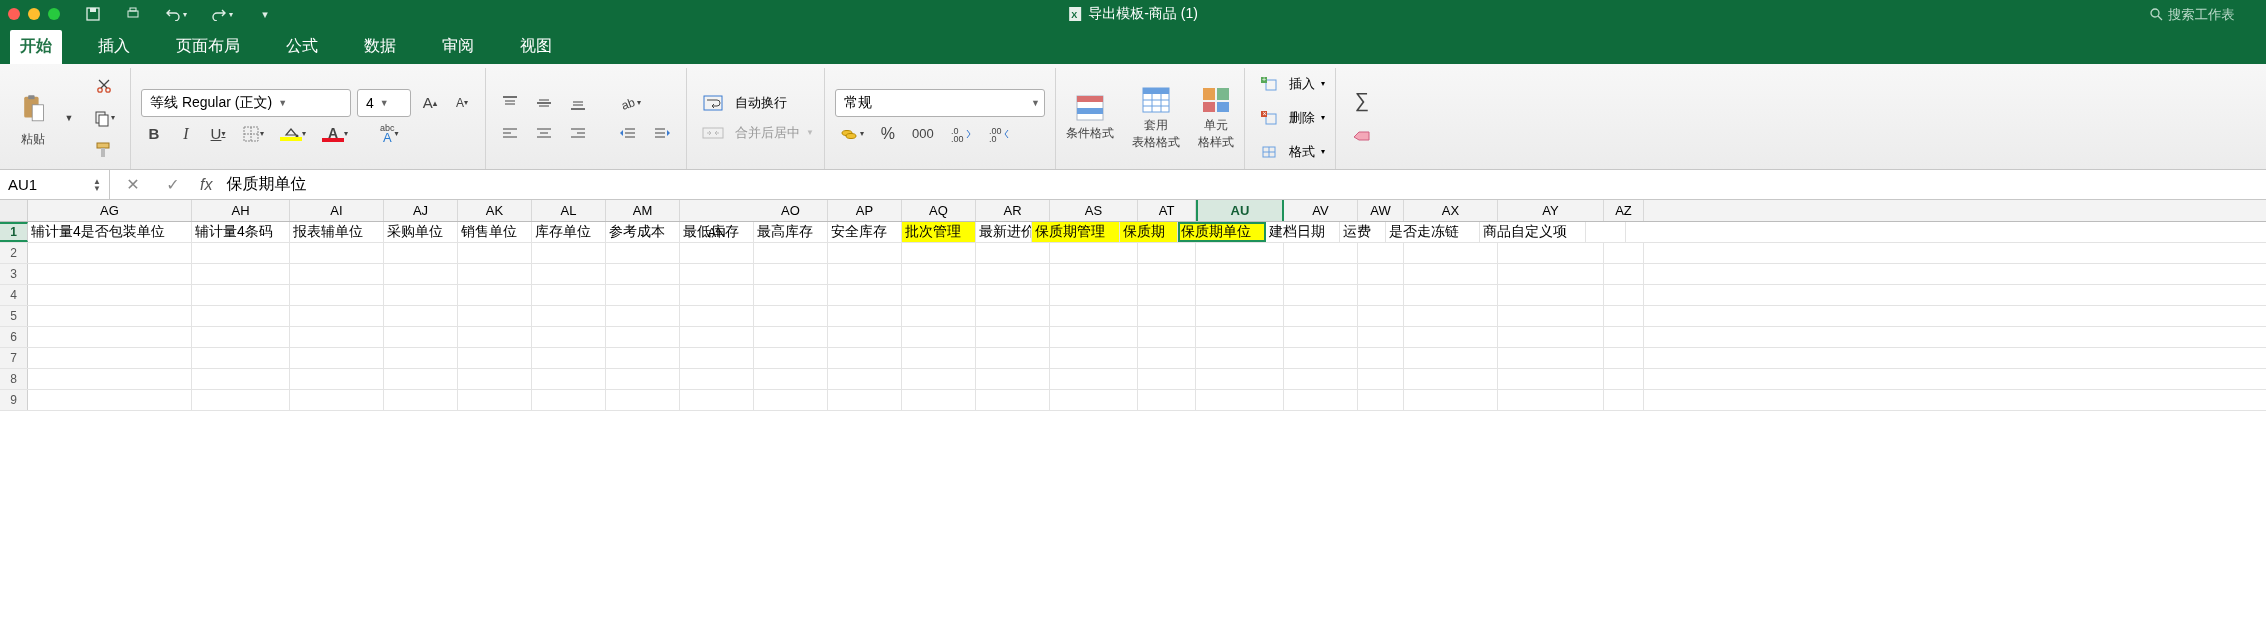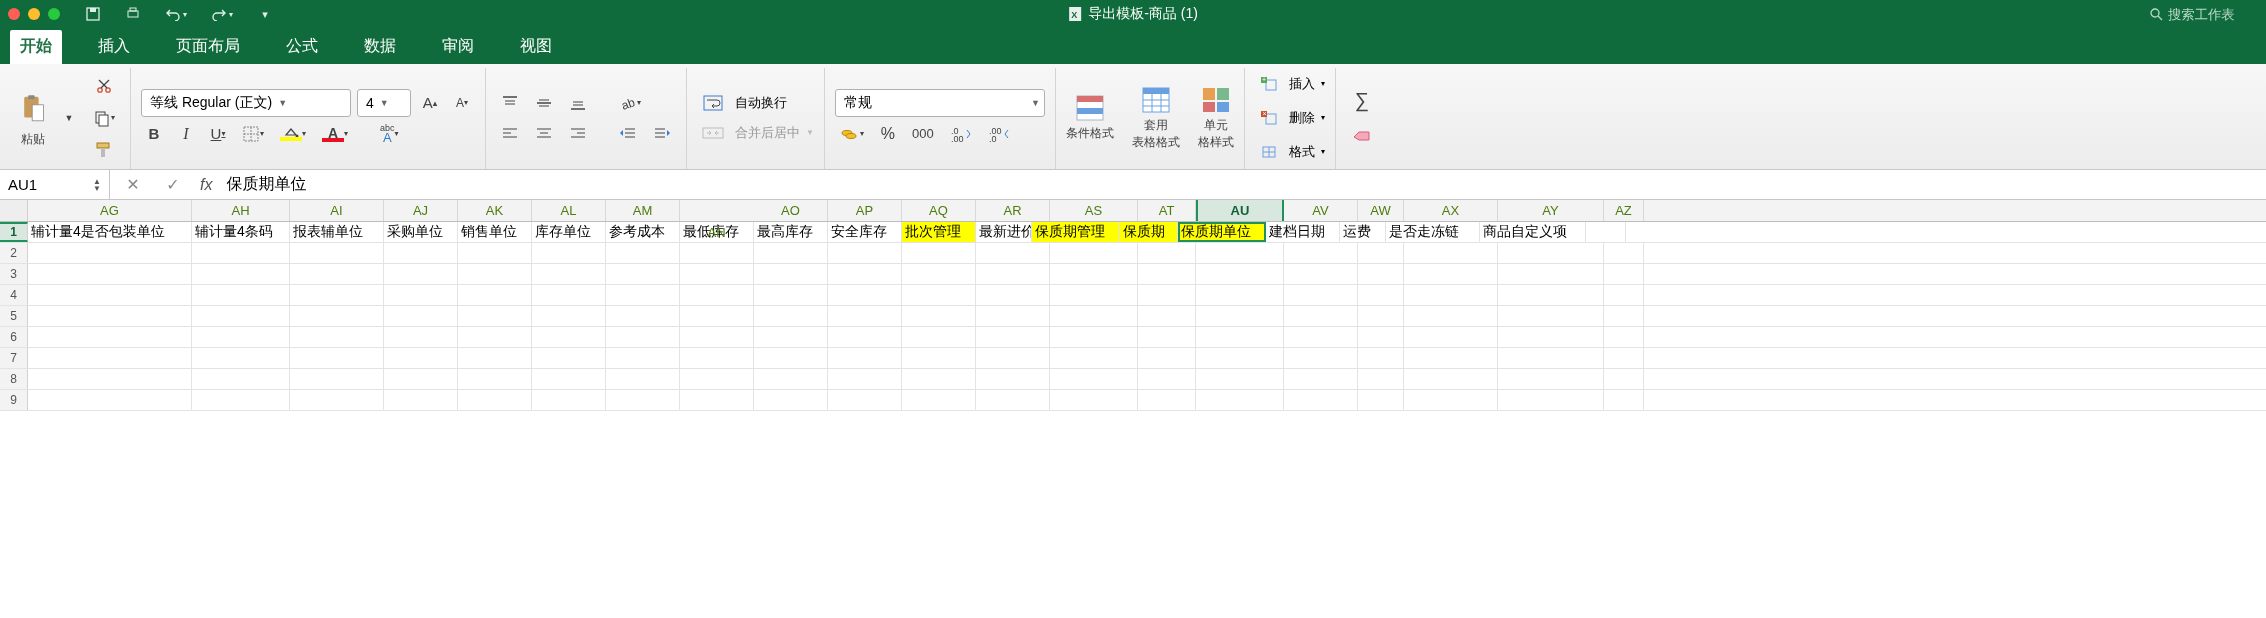--- a/index.html
+++ b/index.html
@@ -41,21 +41,21 @@
 .formulabar { display: flex; align-items: center; height: 30px; border-bottom: 1px solid #c7c7c7; }
 .namebox { width: 110px; border-right: 1px solid #c7c7c7; display: flex; align-items: center; padding: 0 8px; gap: 6px; font-size: 15px; height: 100%; }
 .namebox .spin { display: flex; flex-direction: column; font-size: 8px; line-height: 7px; color: #555; margin-left: auto; }
 .fx-area { display: flex; align-items: center; gap: 14px; padding: 0 10px; flex: 1; font-size: 16px; }
 .fx-area .fx { font-style: italic; color: #555; }
 
 
 .grid { display: flex; flex-direction: column; }
 .colheads { display: flex; border-bottom: 1px solid #bcbcbc; background: #f3f3f3; height: 22px; }
 .corner { width: 28px; border-right: 1px solid #d0d0d0; background: #eee; }
-.ch { display: flex; align-items: center; justify-content: center; border-right: 1px solid #d8d8d8; font-size: 13px; color: #4d7c0f; position: relative; }
+.ch { display: flex; align-items: center; justify-content: center; border-right: 1px solid #d8d8d8; font-size: 13px; color: #000000; position: relative; }
 .ch.active { background: #d8e8df; color: #135f36; font-weight: 600; border-left: 2px solid #1e925a; border-right: 2px solid #1e925a; }
 .bodyrow { display: flex; height: 21px; border-bottom: 1px solid #e3e3e3; }
 .rh { width: 28px; display: flex; align-items: center; justify-content: center; border-right: 1px solid #d0d0d0; background: #f3f3f3; font-size: 12px; color: #555; }
 .rh.active { background: #d8e8df; color: #135f36; font-weight: 600; border-top: 2px solid #1e925a; border-bottom: 2px solid #1e925a; }
 .cell { border-right: 1px solid #e3e3e3; display: flex; align-items: center; padding: 0 3px; font-size: 14px; overflow: hidden; white-space: nowrap; }
 .cell.hl { background: #ffff00; }
 .cell.selected { outline: 2px solid #1e925a; outline-offset: -2px; z-index: 2; }
 
 svg { display: block; }
 .muted { color: #999; }

